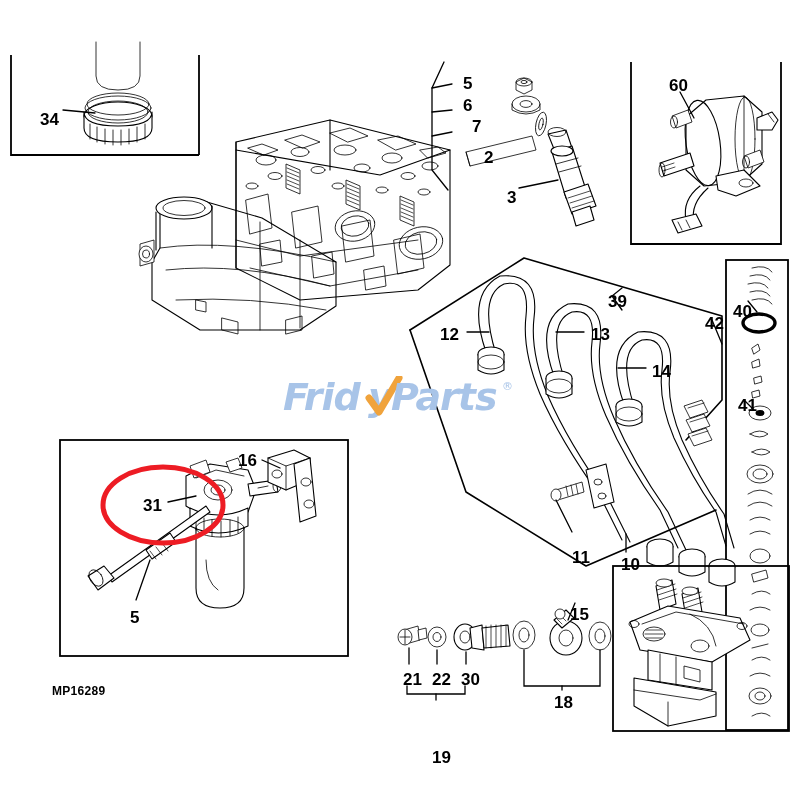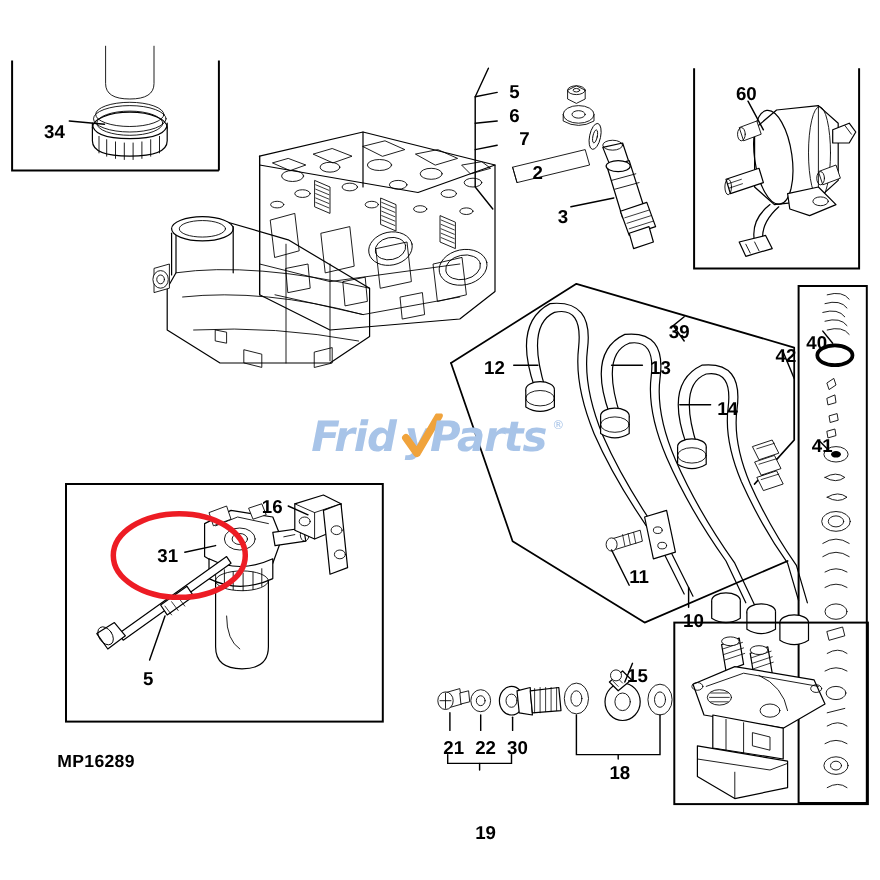--- a/index.html
+++ b/index.html
@@ -32,21 +32,21 @@
     font-size: 17px;
     color: #000000;
     line-height: 1;
     white-space: nowrap;
     user-select: none;
   }
   .drawing-no {
     position: absolute;
     font-family: "Liberation Sans", sans-serif;
     font-weight: bold;
-    font-size: 16px;
+    font-size: 12px;
     color: #000000;
     letter-spacing: 0.3px;
     white-space: nowrap;
   }
   #watermark {
     position: absolute;
     left: 283px;
     top: 376px;
     width: 230px;
     height: 46px;
@@ -587,21 +587,21 @@
   <div class="callout" style="left:484px; top:149px;">2</div>
   <div class="callout" style="left:507px; top:189px;">3</div>
   <div class="callout" style="left:669px; top:77px;">60</div>
   <div class="callout" style="left:608px; top:293px;">39</div>
   <div class="callout" style="left:440px; top:326px;">12</div>
   <div class="callout" style="left:591px; top:326px;">13</div>
   <div class="callout" style="left:652px; top:363px;">14</div>
   <div class="callout" style="left:705px; top:315px;">42</div>
   <div class="callout" style="left:733px; top:303px;">40</div>
   <div class="callout" style="left:738px; top:397px;">41</div>
-  <div class="callout" style="left:572px; top:516px;">11</div>
+  <div class="callout" style="left:572px; top:549px;">11</div>
   <div class="callout" style="left:621px; top:556px;">10</div>
   <div class="callout" style="left:238px; top:452px;">16</div>
   <div class="callout" style="left:143px; top:497px;">31</div>
   <div class="callout" style="left:130px; top:609px;">5</div>
   <div class="callout" style="left:570px; top:590px;margin-top:16px;">15</div>
   <div class="callout" style="left:403px; top:671px;">21</div>
   <div class="callout" style="left:432px; top:671px;">22</div>
   <div class="callout" style="left:461px; top:671px;">30</div>
   <div class="callout" style="left:432px; top:705px;margin-top:44px;">19</div>
   <div class="callout" style="left:554px; top:694px;">18</div>

